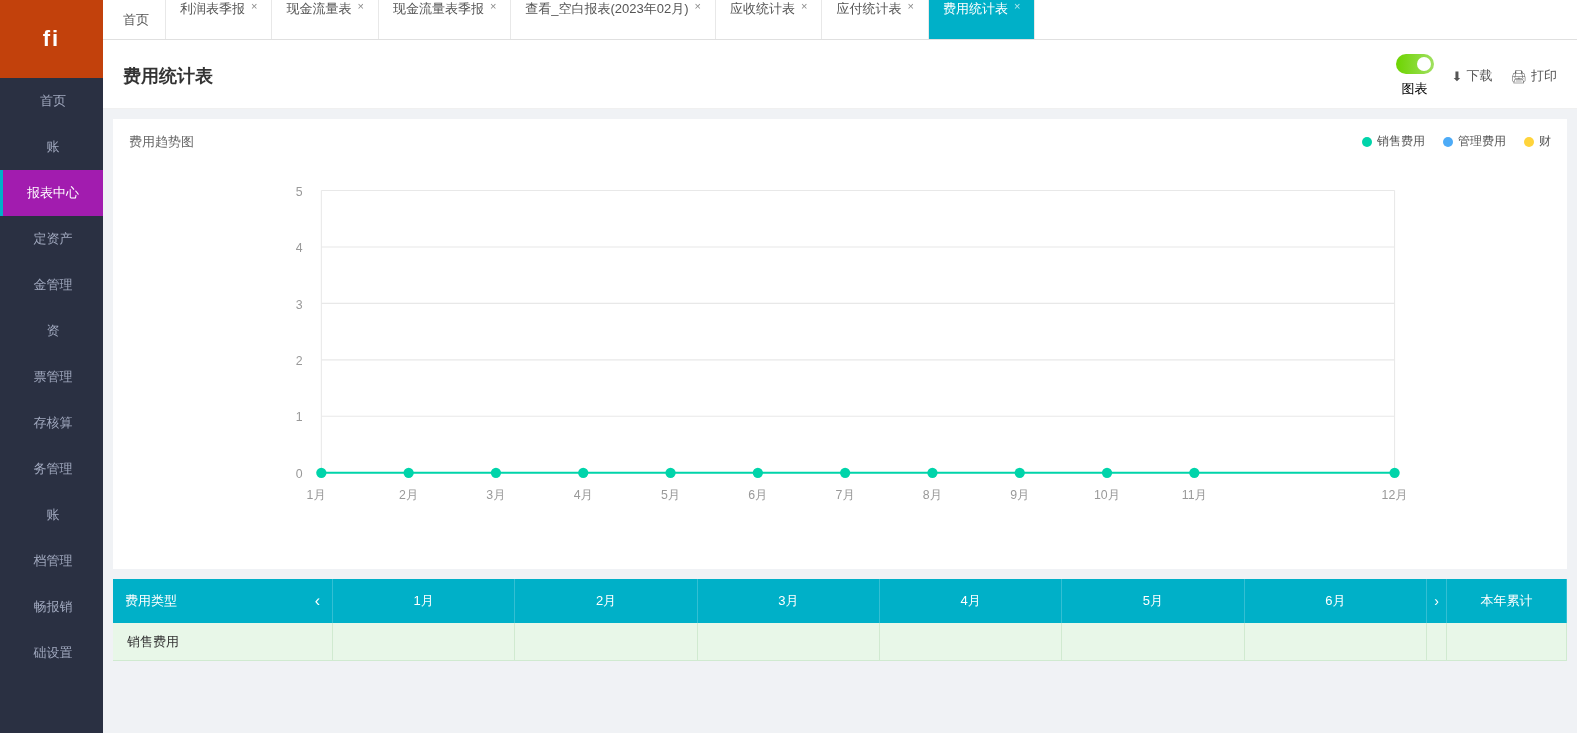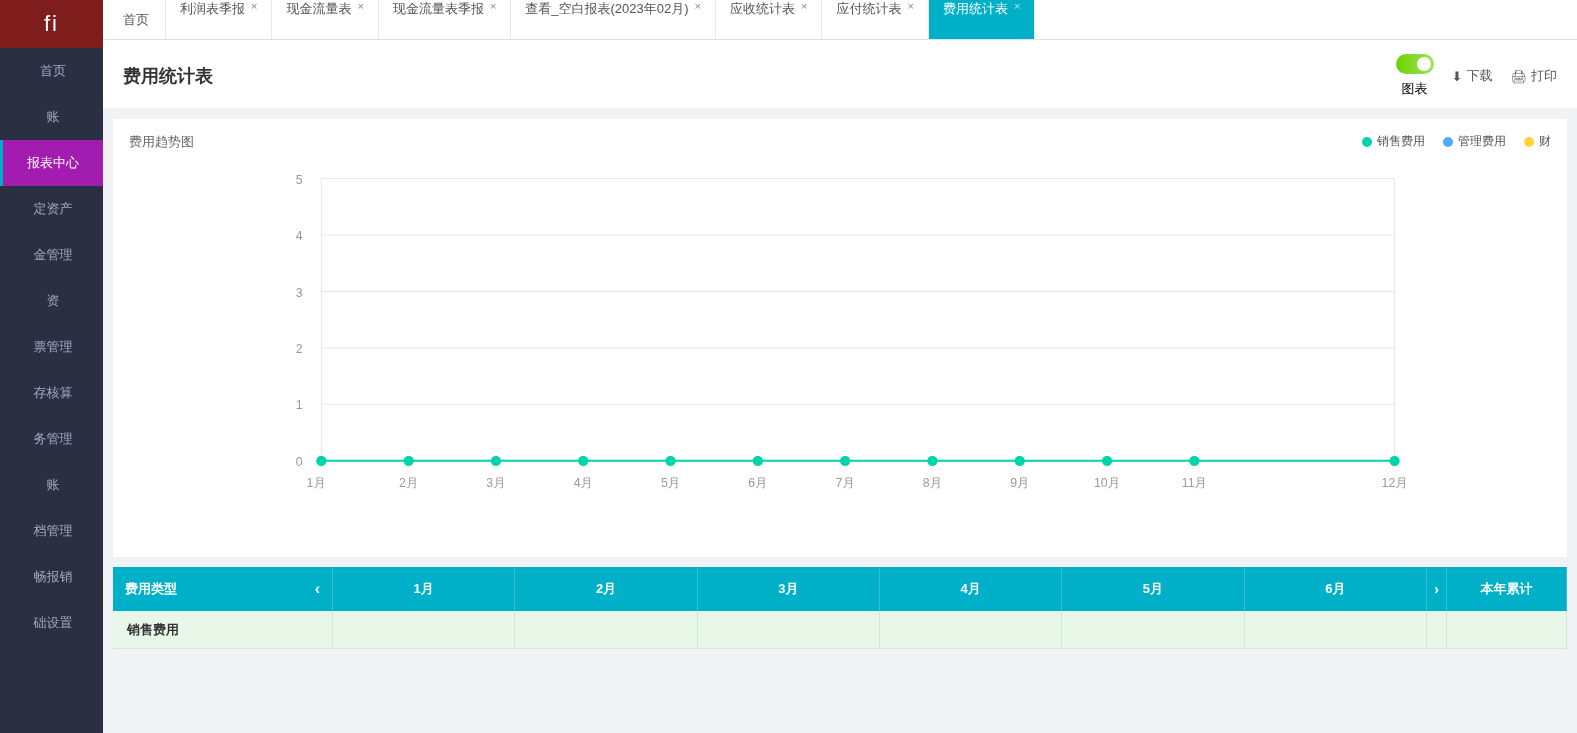--- a/index.html
+++ b/index.html
@@ -8,28 +8,28 @@
     
     .sidebar {
       width: 103px;
       background: #2a3042;
       display: flex;
       flex-direction: column;
       flex-shrink: 0;
       height: 100%;
     }
     .sidebar-logo {
-      height: 48px;
-      background: #7f1d1d;
+      height: 78px;
+      background: #c2410c;
       display: flex;
       align-items: center;
       justify-content: center;
       color: white;
       font-size: 22px;
-      font-weight: normal;
+      font-weight: bold;
       letter-spacing: 2px;
     }
     .sidebar-item {
       padding: 14px 0;
       text-align: center;
       color: #a0a8be;
       font-size: 13px;
       cursor: pointer;
       border-left: 3px solid transparent;
     }
@@ -138,21 +138,21 @@
     
     .chart-section {
       background: #fff;
       margin: 10px 10px 0 10px;
       padding: 14px 16px;
       position: relative;
     }
     .chart-title {
       font-size: 13px;
       color: #666;
-      margin-bottom: 12px;
+      margin-bottom: 24px;
     }
     .chart-legend {
       position: absolute;
       top: 14px;
       right: 16px;
       display: flex;
       align-items: center;
       gap: 18px;
       font-size: 12px;
       color: #555;
@@ -172,21 +172,20 @@
     .chart-container {
       width: 100%;
       height: 380px;
       position: relative;
     }
 
     
     .table-section {
       margin: 10px 10px 0 10px;
       background: #f9a8d4;
-      font-weight: bold;
     }
     .table-header {
       background: #00b0c8;
       display: flex;
       color: white;
       font-size: 13px;
       height: 44px;
       align-items: center;
     }
     .th {

